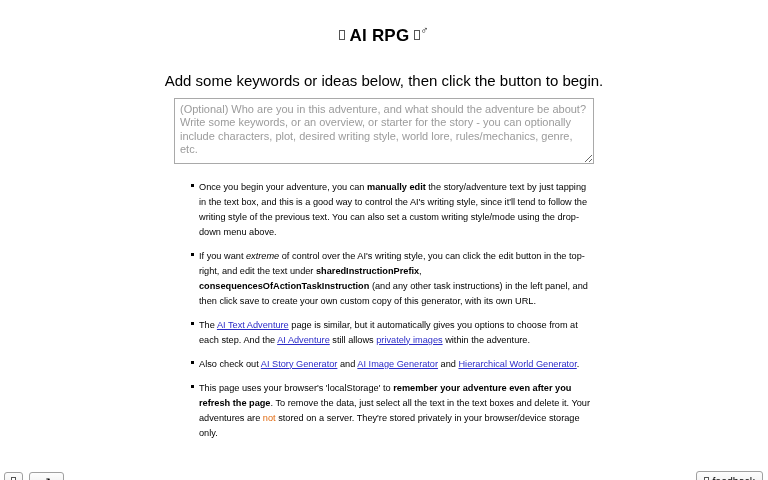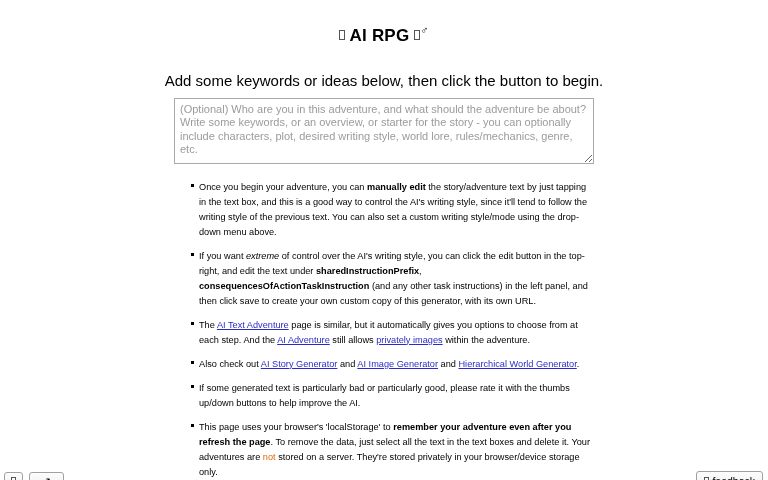--- a/index.html
+++ b/index.html
@@ -207,21 +207,20 @@
     <li><span>Once you begin your adventure, you can </span><b>manually edit</b><span> the story/adventure text by just tapping in the text box, and this is a good way to control the AI's writing style, since it'll tend to follow the writing style of the previous text. You can also set a custom writing style/mode using the drop-down menu above.</span></li>
 
     <li><span>If you want </span><i>extreme</i><span> of control over the AI's writing style, you can click the edit button in the top-right, and edit the text under </span><b>sharedInstructionPrefix</b><span>, </span><b>consequencesOfActionTaskInstruction</b><span> (and any other task instructions) in the left panel, and then click save to create your own custom copy of this generator, with its own URL.</span></li>
 
 
     <li><span>The </span><a class="link" href="#">AI Text Adventure</a><span> page is similar, but it automatically gives you options to choose from at each step. And the </span><a class="link" href="#">AI Adventure</a><span> still allows </span><a class="link" href="#">privately images</a><span> within the adventure.</span></li>
 
     <li><span>Also check out </span><a class="link" href="#">AI Story Generator</a><span> and </span><a class="link" href="#">AI Image Generator</a><span> and </span><a class="link" href="#">Hierarchical World Generator</a><span>.</span></li>
 
 
-    <li><span>If some generated text is particularly bad or particularly good, please rate it with the thumbs up/down buttons to help improve the AI.</span></li>
 
     <li><span>This page uses your browser's 'localStorage' to </span><b>remember your adventure even after you refresh the page</b><span>. To remove the data, just select all the text in the text boxes and delete it. Your adventures are </span><span class="red-not">not</span><span> stored on a server. They're stored privately in your browser/device storage only.</span></li>
 
   </ul>
 
   <div class="corner-left">
     <button class="mini-btn">
       <span class="tofu tofu-sm"></span>
     </button>
     <button class="mini-btn cursor-btn">

